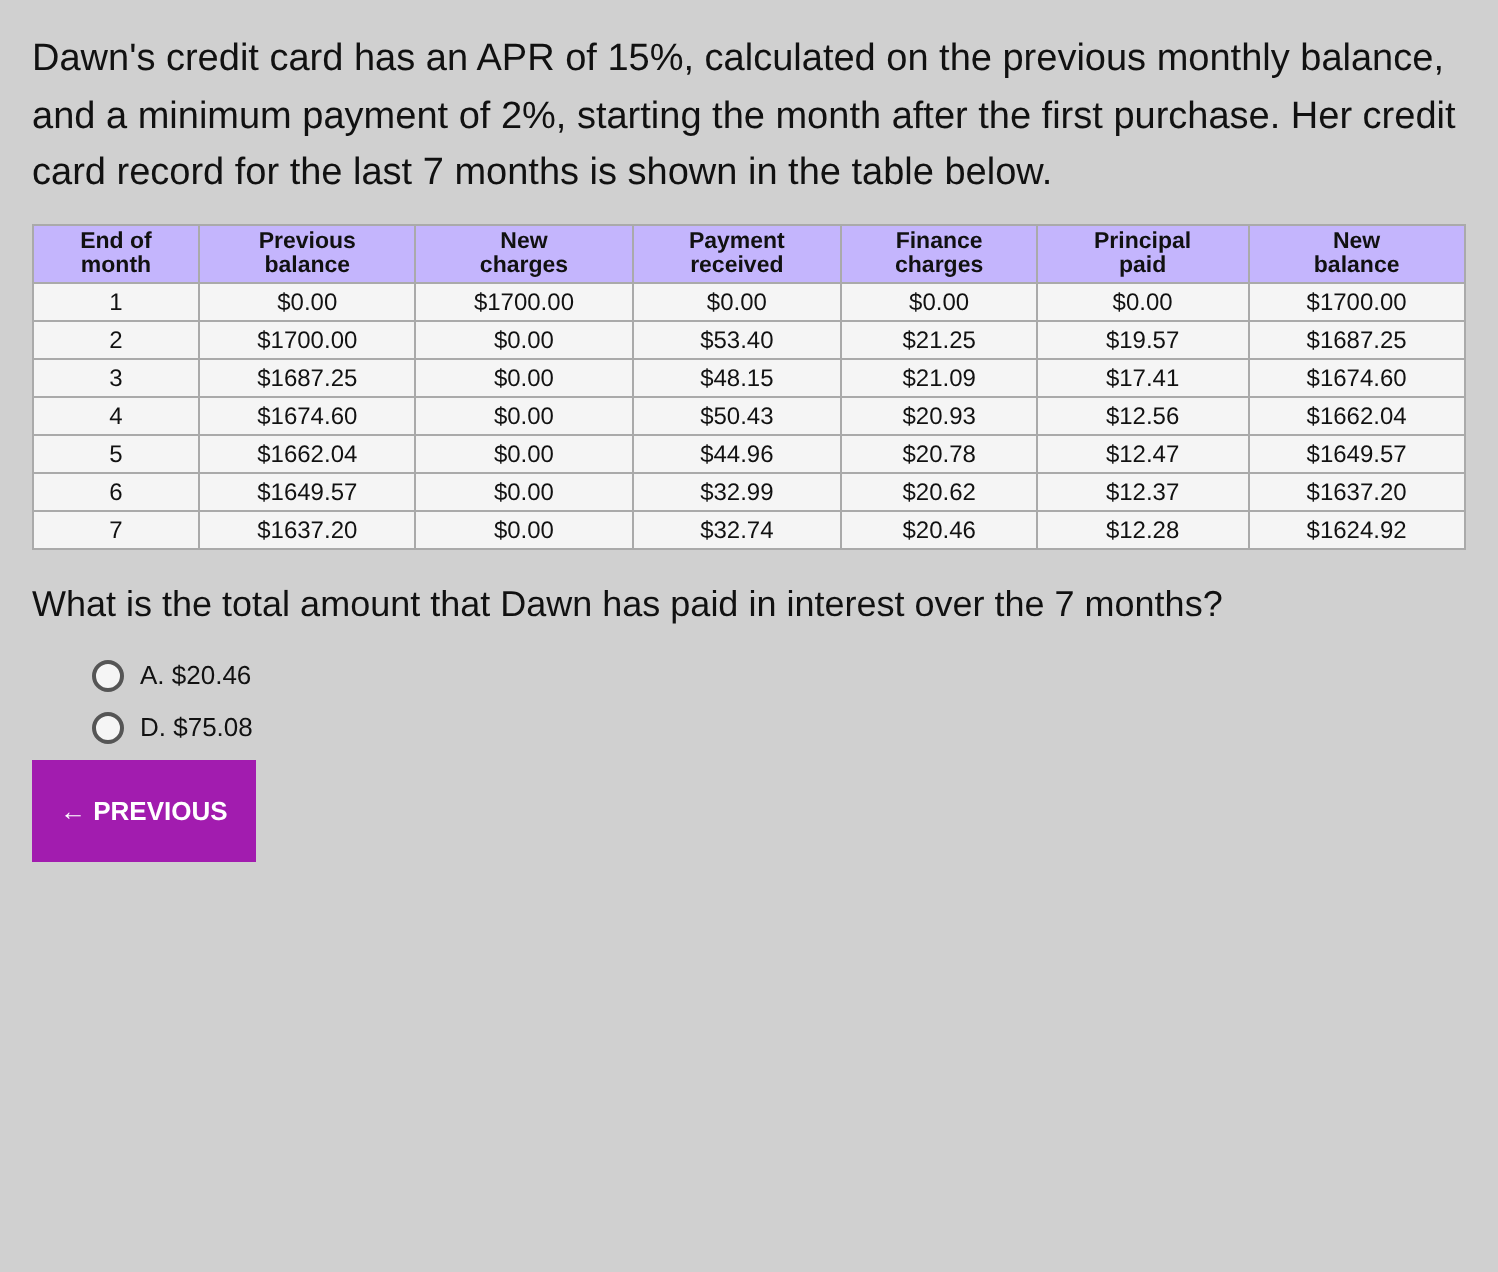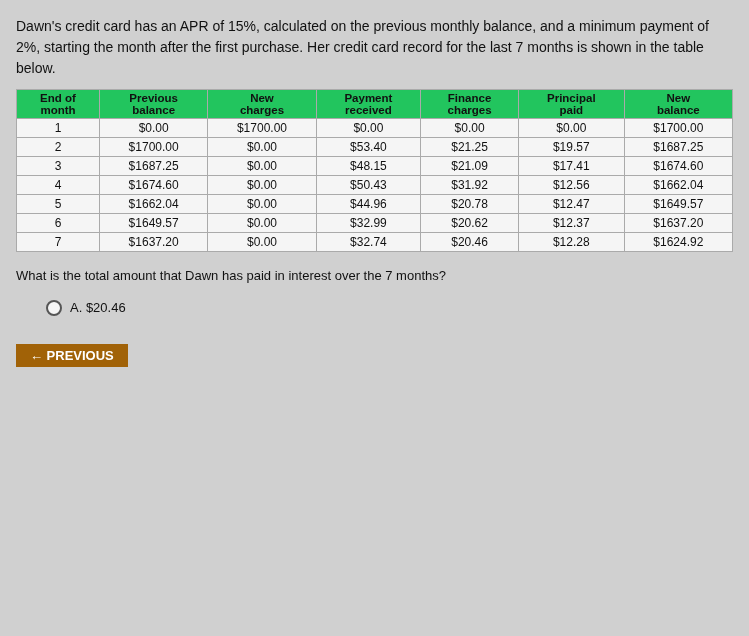--- a/index.html
+++ b/index.html
@@ -6,81 +6,81 @@
     body {
       font-family: Arial, sans-serif;
       background: #d0d0d0;
       width: 749px;
       min-height: 636px;
       padding: 16px;
       font-size: 13px;
       color: #111;
     }
     .problem-text {
-      font-size: 14px;
+      font-size: 19px;
       line-height: 1.5;
       margin-bottom: 10px;
       font-weight: normal;
     }
     table {
       border-collapse: collapse;
       width: 100%;
       margin-bottom: 14px;
       font-size: 12px;
     }
     table th, table td {
       border: 1px solid #aaa;
       padding: 2px 5px;
       text-align: center;
       white-space: nowrap;
     }
     table th {
-      background: #22c55e;
+      background: #c4b5fd;
       font-weight: bold;
       font-size: 11.5px;
       vertical-align: top;
     }
     table td {
       background: #f5f5f5;
     }
     .question-text {
-      font-size: 13px;
+      font-size: 18px;
       margin-bottom: 14px;
       line-height: 1.5;
     }
     .options {
       display: flex;
       flex-direction: column;
       gap: 10px;
       margin-left: 30px;
-      margin-bottom: 28px;
+      margin-bottom: 8px;
     }
     .option-item {
       display: flex;
       align-items: center;
       gap: 8px;
       font-size: 13px;
     }
     .option-radio {
       width: 16px;
       height: 16px;
       border: 2px solid #555;
       border-radius: 50%;
       display: inline-block;
       background: #f5f5f5;
       flex-shrink: 0;
     }
     .prev-button {
       display: inline-flex;
       align-items: center;
       gap: 6px;
-      background: #a16207;
+      background: #a21caf;
       color: white;
       border: none;
-      padding: 4px 14px;
+      padding: 18px 14px;
       font-size: 13px;
       cursor: pointer;
       font-weight: bold;
     }
   </style>
 </head>
 <body>
 
 
 
@@ -124,21 +124,21 @@
         <td>$48.15</td>
         <td>$21.09</td>
         <td>$17.41</td>
         <td>$1674.60</td>
       </tr>
       <tr>
         <td>4</td>
         <td>$1674.60</td>
         <td>$0.00</td>
         <td>$50.43</td>
-        <td>$31.92</td>
+        <td>$20.93</td>
         <td>$12.56</td>
         <td>$1662.04</td>
       </tr>
       <tr>
         <td>5</td>
         <td>$1662.04</td>
         <td>$0.00</td>
         <td>$44.96</td>
         <td>$20.78</td>
         <td>$12.47</td>
@@ -165,18 +165,22 @@
     </tbody>
 </table>
 
 <p class="question-text">What is the total amount that Dawn has paid in interest over the 7 months?</p>
 
 <div class="options">
   <div class="option-item">
     <span class="option-radio"></span>
     <span>A. $20.46</span>
   </div>
+  <div class="option-item">
+    <span class="option-radio"></span>
+    <span>D. $75.08</span>
+  </div>
 </div>
 
 <button class="prev-button">← PREVIOUS</button>
 
 
 
 
 </body></html>

